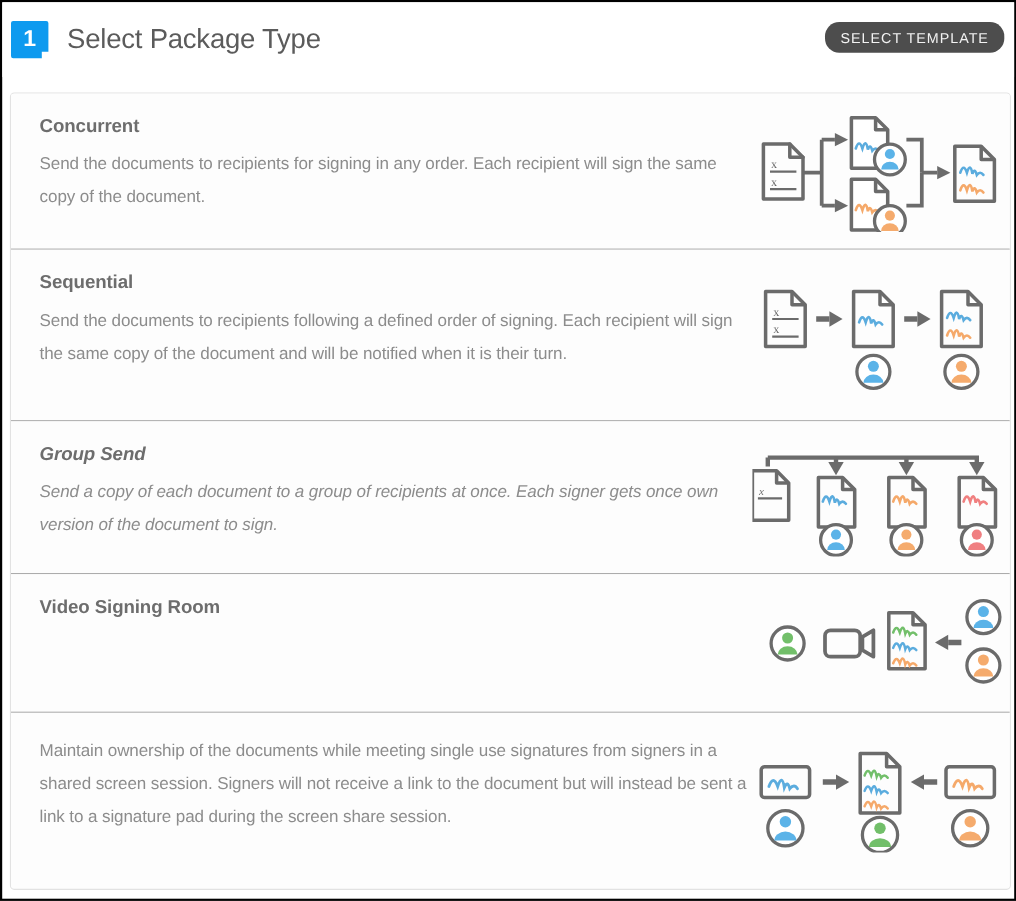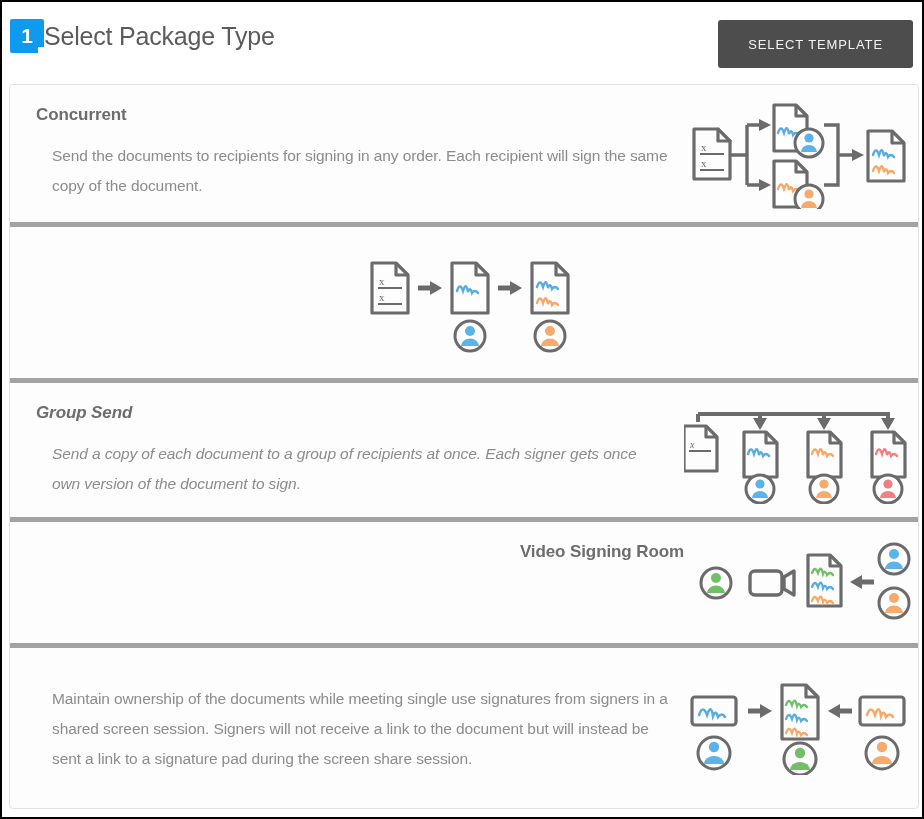--- a/index.html
+++ b/index.html
@@ -40,78 +40,79 @@
   }
   #step-badge::after {
     content: "";
     position: absolute;
     right: -1px; bottom: -1px;
     width: 7px; height: 7px;
     background: #ffffff;
     border-radius: 0 0 2px 0;
   }
   #page-title {
+    margin-left: 17px;
     font-size: 25px;
     color: #5b5b5b;
     font-weight: normal;
     letter-spacing: -0.2px;
   }
   #select-template-button {
     position: absolute;
     right: 9px; top: 18px;
-    height: 48px;
-    padding: 0 30px;
+    height: 28px;
+    padding: 0 14px;
     background: #4d4d4d;
     color: #f2f2f2;
     font-size: 13px;
     letter-spacing: 0.9px;
     border: none;
-    border-radius: 3px;
+    border-radius: 13px;
     display: flex;
     align-items: center;
     cursor: pointer;
     font-family: "Liberation Sans", sans-serif;
   }
 
   
   #panel {
     position: absolute;
     left: 7px; top: 82px;
     width: 910px; height: 725px;
     background: #fdfdfd;
     border: 1px solid #e2e2e2;
     border-radius: 4px;
     overflow: hidden;
   }
   .row {
     position: relative;
     display: flex;
     align-items: flex-start;
-    border-bottom: 5px solid #a3a3a3;
+    border-bottom: 1px solid #a3a3a3;
     padding: 20px 0 20px 26px;
     cursor: pointer;
     background: #fdfdfd;
   }
   .row:last-child { border-bottom: none; }
   .row-text {
     width: 648px;
     flex: 0 0 648px;
   }
   .row-title {
     font-size: 17px;
     color: #6d6d6d;
     font-weight: bold;
     margin: 0 0 10px 0;
     letter-spacing: -0.1px;
   }
   .row-desc {
     font-size: 15.5px;
     color: #8c8c8c;
     line-height: 30px;
-    margin: 16px;
+    margin: 0;
     letter-spacing: -0.1px;
   }
   .row-art {
     flex: 1 1 auto;
     display: flex;
     align-items: center;
     justify-content: center;
     align-self: center;
     padding-right: 6px;
   }
@@ -187,20 +188,24 @@
             <path d="M184 32 h24 l12 12 v38 h-36 z"></path>
             <path d="M208 32 v12 h12"></path>
           </g>
           <path d="M189 56 q3 -9 6 0 q3 -10 5 1 q2 -6 4 1 q3 -4 6 0" fill="none" stroke="#5bacde" stroke-width="2.4" stroke-linecap="round"></path>
           <path d="M189 72 q3 -9 6 0 q3 -10 5 1 q2 -6 4 1 q3 -4 6 0" fill="none" stroke="#f5a96a" stroke-width="2.4" stroke-linecap="round"></path>
         </svg>
       </div>
     </div>
 
     <div class="row" style="height:156px;">
+      <div class="row-text">
+        <div class="row-title">Sequential</div>
+        <div class="row-desc">Send the documents to recipients following a defined order of signing. Each recipient will sign the same copy of the document and will be notified when it is their turn.</div>
+      </div>
       <div class="row-art">
         <svg width="228" height="100" viewBox="0 0 228 100">
 
           <g fill="none" stroke="#6b6b6b" stroke-width="3.2" stroke-linejoin="round">
             <path d="M12 10 h24 l12 12 v38 h-36 z"></path>
             <path d="M36 10 v12 h12"></path>
           </g>
           <text x="19" y="32" font-size="11" font-family="'Liberation Serif',serif" fill="#6b6b6b">x</text>
           <line x1="18" y1="35" x2="42" y2="35" stroke="#6b6b6b" stroke-width="2"></line>
           <text x="19" y="48" font-size="11" font-family="'Liberation Serif',serif" fill="#6b6b6b">x</text>
@@ -283,21 +288,21 @@
             <path d="M210 36 v11 h11"></path>
           </g>
           <path d="M192 58 q3 -9 6 0 q3 -10 5 1 q2 -6 4 1 q3 -4 6 0" fill="none" stroke="#f08080" stroke-width="2.4" stroke-linecap="round"></path>
           <circle cx="204" cy="93" r="14" fill="#ffffff" stroke="#6b6b6b" stroke-width="3"></circle>
           <circle cx="204" cy="88" r="4.6" fill="#f07f81"></circle>
           <path d="M196 102 a8 7 0 0 1 16 0 z" fill="#f07f81"></path>
         </svg>
       </div>
     </div>
 
-    <div class="row" style="height:126px;text-align:right;">
+    <div class="row" style="height:126px;">
       <div class="row-text">
         <div class="row-title">Video Signing Room</div>
       </div>
       <div class="row-art">
         <svg width="228" height="84" viewBox="0 0 228 84">
 
           <circle cx="32" cy="42" r="15" fill="#ffffff" stroke="#6b6b6b" stroke-width="3"></circle>
           <circle cx="32" cy="37" r="5" fill="#72bf6a"></circle>
           <path d="M23 52 a9 7.5 0 0 1 18 0 z" fill="#72bf6a"></path>
 

